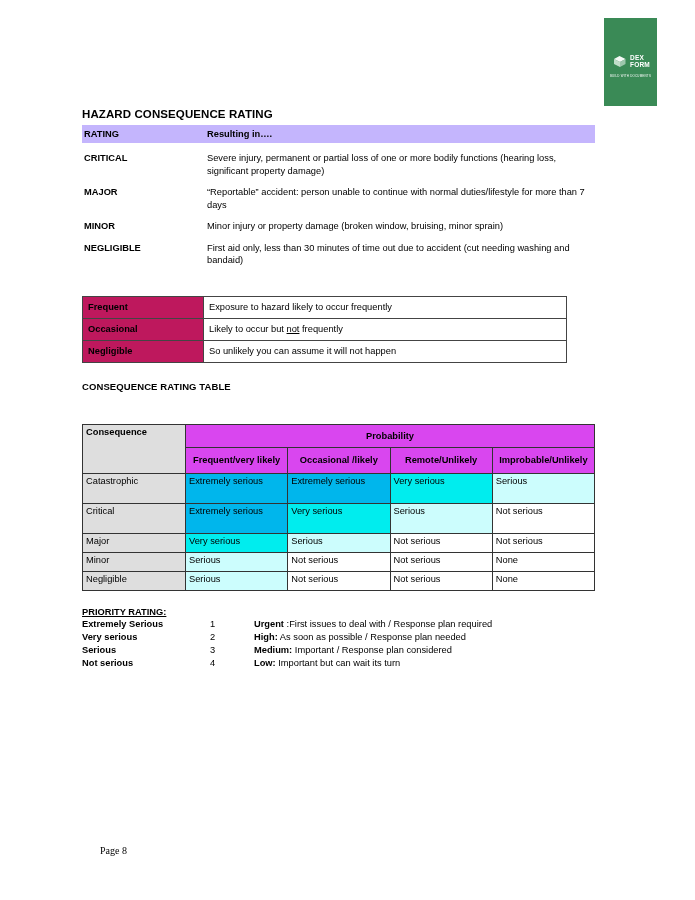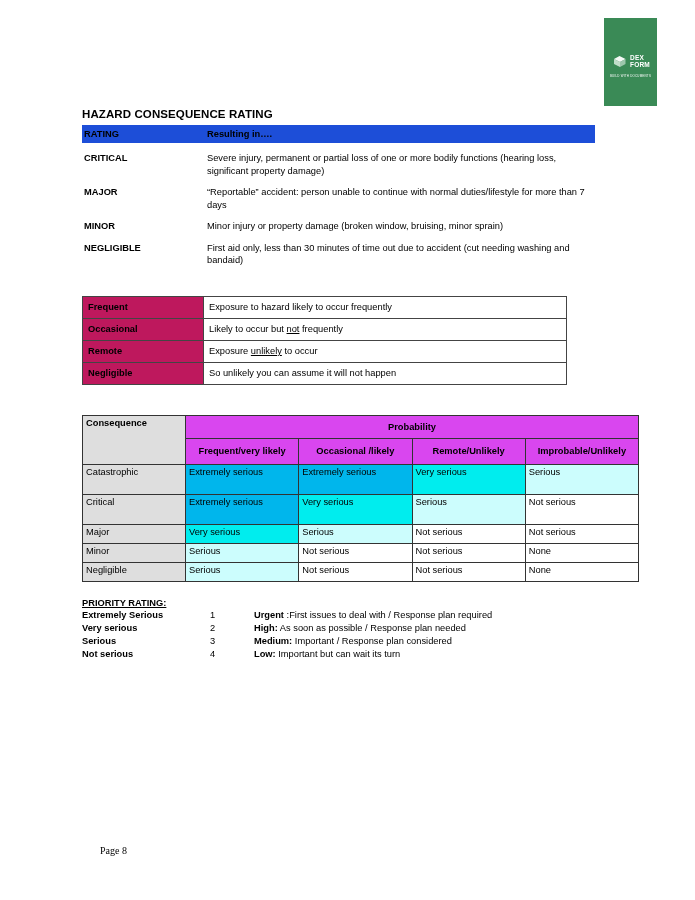--- a/index.html
+++ b/index.html
@@ -94,21 +94,21 @@
     border-collapse: collapse;
     width: 513px;
     table-layout: fixed;
   }
   table.hazard td, table.hazard th {
     vertical-align: top;
     text-align: left;
     padding: 0;
   }
   table.hazard thead th {
-    background: #1d4ed8;
+    background: #c4b5fd;
     font-size: 9.3px;
     font-weight: bold;
     padding: 4px 0 4px 0;
   }
   table.hazard thead th.c1 { padding-left: 2px; width: 120px; }
   table.hazard thead th.c2 { padding-left: 3px; }
   table.hazard tbody td {
     font-size: 9.3px;
     padding-top: 9px;
     line-height: 12.5px;
@@ -143,23 +143,24 @@
     width: 115px;
     background: #be185d;
     font-weight: bold;
   }
   table.prob td.desc { background: #ffffff; }
   .u { text-decoration: underline; }
 
   
   table.matrix {
     border-collapse: collapse;
-    width: 557px;
+    width: 513px;
     table-layout: fixed;
     border: 1.4px solid #333333;
+    margin-top: 20px;
   }
   table.matrix td, table.matrix th {
     border: 1.2px solid #333333;
     font-size: 9.3px;
     padding: 2px 0 2px 3px;
     vertical-align: top;
     text-align: left;
   }
   table.matrix th.hdr {
     background: #dedede;
@@ -284,32 +285,29 @@
     <tbody>
       <tr>
         <td class="label">Frequent</td>
         <td class="desc"><span>Exposure to hazard likely to occur frequently</span><span class="u"></span><span></span></td>
       </tr>
       <tr>
         <td class="label">Occasional</td>
         <td class="desc"><span>Likely to occur but </span><span class="u">not</span><span> frequently</span></td>
       </tr>
       <tr>
-        <td class="label">Remote</td>
-        <td class="desc"><span>Exposure </span><span class="u">unlikely</span><span> to occur</span></td>
-      </tr>
-      <tr>
         <td class="label">Negligible</td>
         <td class="desc"><span>So unlikely you can assume it will not happen</span><span class="u"></span><span></span></td>
       </tr>
     </tbody>
   </table>
 
   <div class="spacer-18"></div>
 
+  <h2 class="block-title">CONSEQUENCE RATING TABLE</h2>
 
   <div class="spacer-12"></div>
 
   <table class="matrix">
     <tbody>
       <tr class="h-span">
         <th class="hdr col-cons" rowspan="2">Consequence</th>
         <th class="hdr-center" colspan="4">Probability</th>
       </tr>
       <tr class="h-sub">

